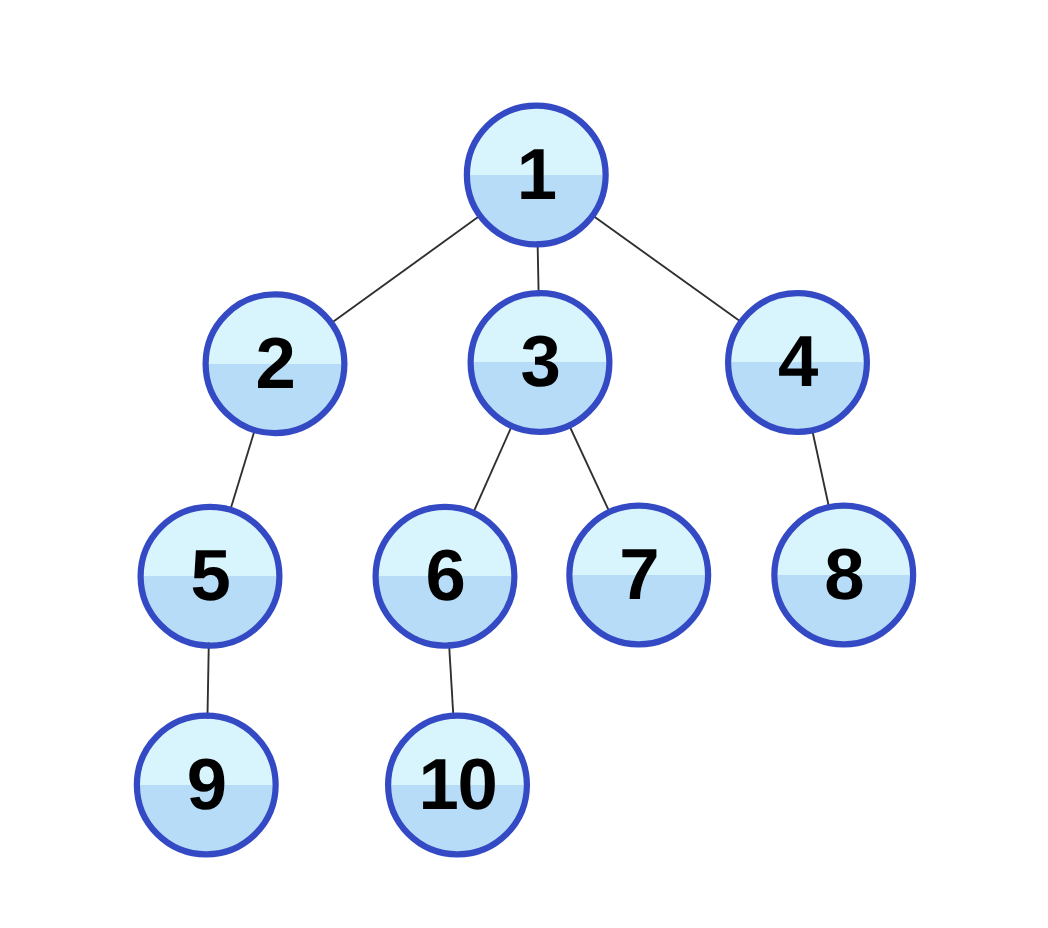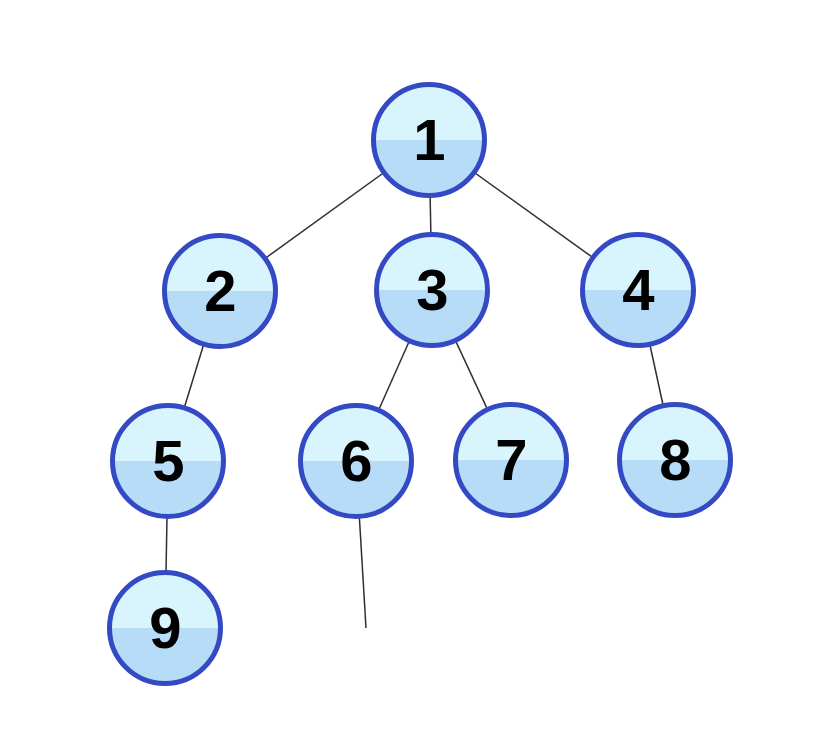--- a/index.html
+++ b/index.html
@@ -83,14 +83,17 @@
   </div>
   <div class="node" style="left:453px; top:402px;">
     <span class="node-label">7</span>
   </div>
   <div class="node" style="left:617px; top:402px;">
     <span class="node-label">8</span>
   </div>
   <div class="node" style="left:107px; top:570px;">
     <span class="node-label">9</span>
   </div>
+  <div class="node" style="left:308px; top:570px;">
+    <span class="node-label">10</span>
+  </div>
 
 </div>
 
 </body></html>

